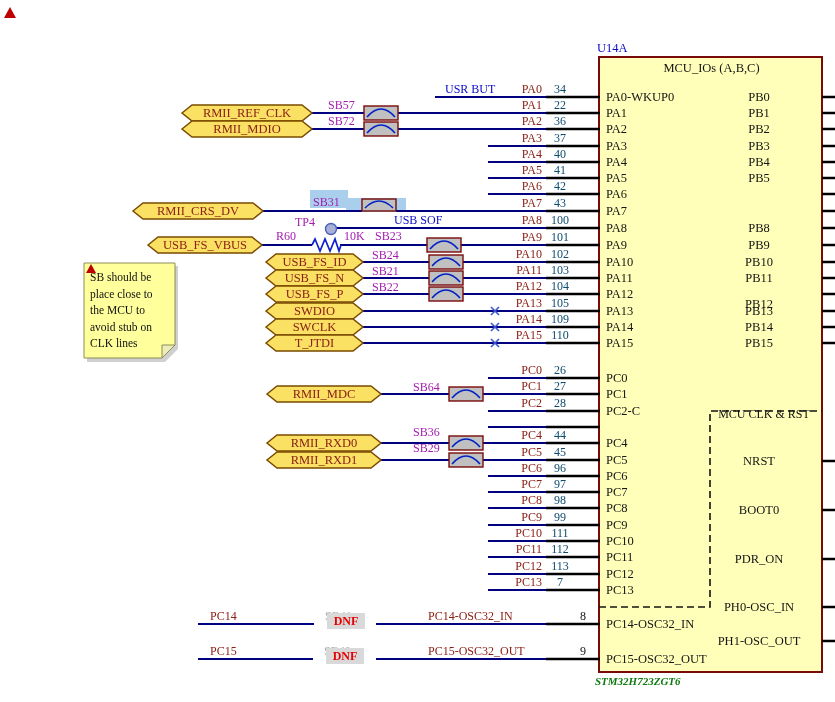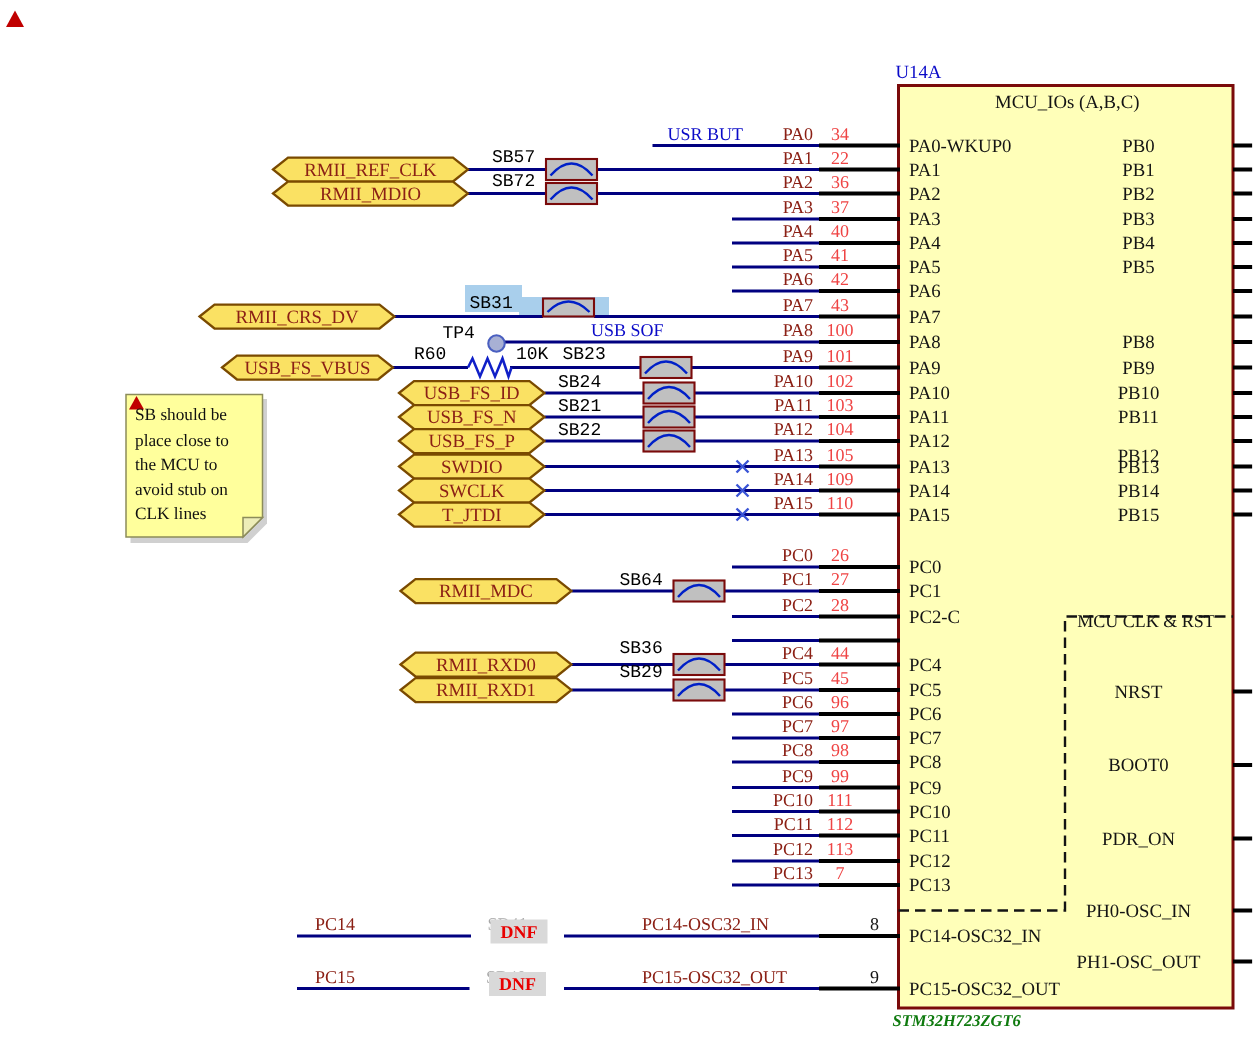--- a/index.html
+++ b/index.html
@@ -1,27 +1,27 @@
 <!DOCTYPE html>
 <html><head>
 <meta charset="utf-8">
 <style>
   html,body{margin:0;padding:0;background:#fff;}
   #stage{position:relative;width:835px;height:702px;background:#ffffff;overflow:hidden;
          font-family:"Liberation Serif", serif;}
   #gfx{position:absolute;left:0;top:0;}
   .row{position:absolute;left:0;height:13px;width:835px;}
   .net{position:absolute;left:472px;width:70px;text-align:right;font-size:12px;line-height:13px;color:#8B2015;white-space:nowrap;}
-  .num{position:absolute;left:530px;width:60px;text-align:center;font-size:12px;line-height:13px;color:#ef4444;white-space:nowrap;}
+  .num{position:absolute;left:530px;width:60px;text-align:center;font-size:12px;line-height:13px;color:#0c4a6e;white-space:nowrap;}
   .pname{position:absolute;left:606px;top:7px;width:160px;font-size:12.5px;line-height:14px;color:#141414;white-space:nowrap;}
   .pbname{position:absolute;left:700px;width:118px;text-align:center;font-size:12.5px;line-height:14px;color:#141414;white-space:nowrap;}
   .netleft{position:absolute;left:210px;width:70px;text-align:left;font-size:12px;line-height:13px;color:#8B2015;}
   .netosc{position:absolute;left:428px;width:120px;text-align:left;font-size:12px;line-height:13px;color:#8B2015;white-space:nowrap;}
   .numosc{position:absolute;left:560px;width:46px;text-align:center;font-size:12px;line-height:13px;color:#141414;}
-  .blue{position:absolute;font-size:12px;line-height:13px;color:#000000;white-space:nowrap;font-family:Liberation Mono, monospace;}
+  .blue{position:absolute;font-size:12px;line-height:13px;color:#a21caf;white-space:nowrap;}
   .flag{position:absolute;font-size:12px;line-height:13px;color:#0A0AC8;white-space:nowrap;}
   .gray{position:absolute;font-size:12px;line-height:13px;color:#A8A8A8;white-space:nowrap;margin-left:29px;}
   .portlbl{position:absolute;text-align:center;font-size:12.5px;line-height:16px;color:#8B2015;white-space:nowrap;}
   .dnf{position:absolute;width:38px;height:16px;background:#D9D9D9;color:#E80000;font-weight:bold;
        font-size:12px;line-height:16px;text-align:center;}
   .title{position:absolute;left:600px;top:61px;width:223px;text-align:center;font-size:12.5px;color:#141414;}
   .u14a{position:absolute;left:597px;top:41px;font-size:12.5px;color:#0A0AC8;}
   .sectionlbl{position:absolute;left:708px;top:407px;width:112px;text-align:center;font-size:12px;color:#141414;white-space:nowrap;}
   .partnum{position:absolute;left:595px;top:675px;font-size:11px;font-weight:bold;font-style:italic;color:#0E7A0E;}
   .notetext{position:absolute;left:90px;top:269px;width:82px;font-size:11.5px;line-height:16.5px;color:#101010;white-space:pre-line;}

